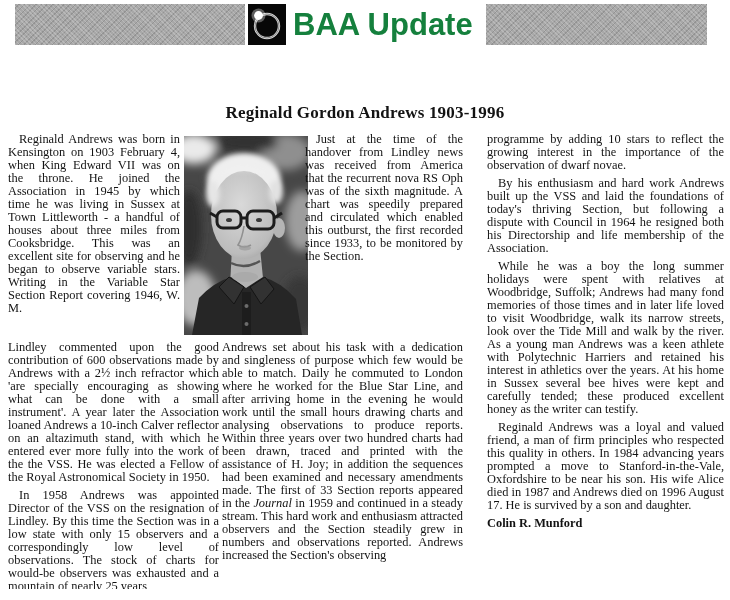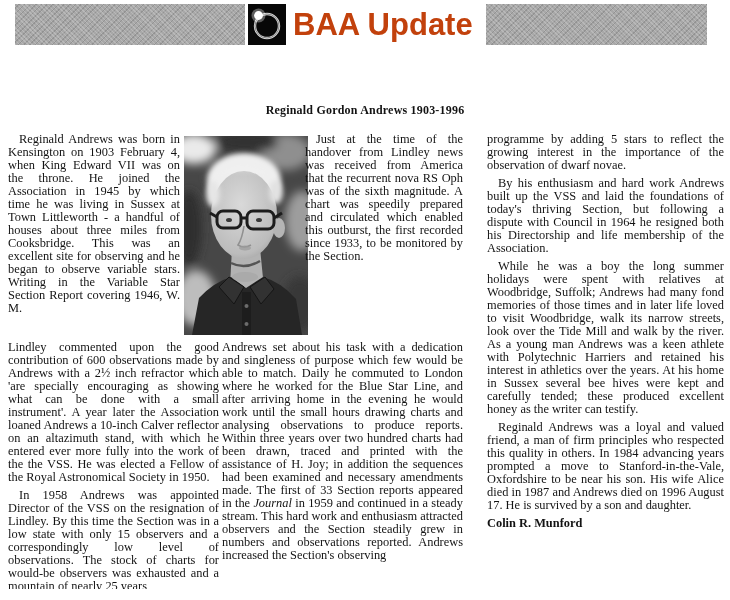--- a/index.html
+++ b/index.html
@@ -24,31 +24,31 @@
   .bar-left  { left: 15px;  width: 230px; }
   .bar-right { left: 486px; width: 221px; }
   .logo {
     position: absolute; left: 248px; top: 4px; width: 38px; height: 41px;
     background: #070707; overflow: hidden;
   }
   .masthead-title {
     position: absolute; left: 293px; top: 7px;
     font-family: "Liberation Sans", sans-serif;
     font-weight: bold; font-size: 31px; line-height: 36px;
-    color: #c2410c; white-space: nowrap;
+    color: #15803d; white-space: nowrap;
   }
 
   .section-label {
     position: absolute; top: 71px; left: 0; width: 730px;
     text-align: center; font-size: 14px;
     font-weight: bold; font-style: italic;
   }
   .article-title {
     position: absolute; top: 103px; left: 0; width: 730px;
-    text-align: center; font-size: 12px; font-weight: bold;
+    text-align: center; font-size: 17px; font-weight: bold;
     letter-spacing: .2px;
   }
 
   
   .txt {
     position: absolute;
     font-size: 12.4px; line-height: 13px;
     text-align: justify;
     hyphens: auto; -webkit-hyphens: auto;
     overflow: hidden;
@@ -175,20 +175,20 @@
   <div class="txt" id="col1bot">
     <p>Lindley commented upon the good contribution of 600 observations made by Andrews with a 2½ inch refractor which 'are specially encouraging as showing what can be done with a small instrument'. A year later the Association loaned Andrews a 10-inch Calver reflector on an altazimuth stand, with which he entered ever more fully into the work of the the VSS. He was elected a Fellow of the Royal Astronomical Society in 1950.</p>
     <p class="indent">In 1958 Andrews was appointed Director of the VSS on the resignation of Lindley. By this time the Section was in a low state with only 15 observers and a correspondingly low level of observations. The stock of charts for would-be observers was exhausted and a mountain of nearly 25 years</p>
   </div>
 
   <div class="txt" id="col2bot">
     <p><span>Andrews set about his task with a dedication and singleness of purpose which few would be able to match. Daily he commuted to London where he worked for the Blue Star Line, and after arriving home in the evening he would work until the small hours drawing charts and analysing observations to produce reports. Within three years over two hundred charts had been drawn, traced and printed with the assistance of H. Joy; in addition the sequences had been examined and necessary amendments made. The first of 33 Section reports appeared in the </span><span class="journal-italic">Journal</span><span> in 1959 and continued in a steady stream. This hard work and enthusiasm attracted observers and the Section steadily grew in numbers and observations reported. Andrews increased the Section's observing</span></p>
   </div>
 
   <div class="txt" id="col3">
-    <p>programme by adding 5 stars to reflect the growing interest in the importance of the observation of dwarf novae.</p>
+    <p>programme by adding 10 stars to reflect the growing interest in the importance of the observation of dwarf novae.</p>
     <p class="indent">By his enthusiasm and hard work Andrews built up the VSS and laid the foundations of today's thriving Section, but following a dispute with Council in 1964 he resigned both his Directorship and life membership of the Association.</p>
     <p class="indent">While he was a boy the long summer holidays were spent with relatives at Woodbridge, Suffolk; Andrews had many fond memories of those times and in later life loved to visit Woodbridge, walk its narrow streets, look over the Tide Mill and walk by the river. As a young man Andrews was a keen athlete with Polytechnic Harriers and retained his interest in athletics over the years. At his home in Sussex several bee hives were kept and carefully tended; these produced excellent honey as the writer can testify.</p>
     <p class="indent">Reginald Andrews was a loyal and valued friend, a man of firm principles who respected this quality in others. In 1984 advancing years prompted a move to Stanford-in-the-Vale, Oxfordshire to be near his son. His wife Alice died in 1987 and Andrews died on 1996 August 17. He is survived by a son and daughter.</p>
     <p class="signature">Colin R. Munford</p>
   </div>
 
 </div>
 
 </body></html>

